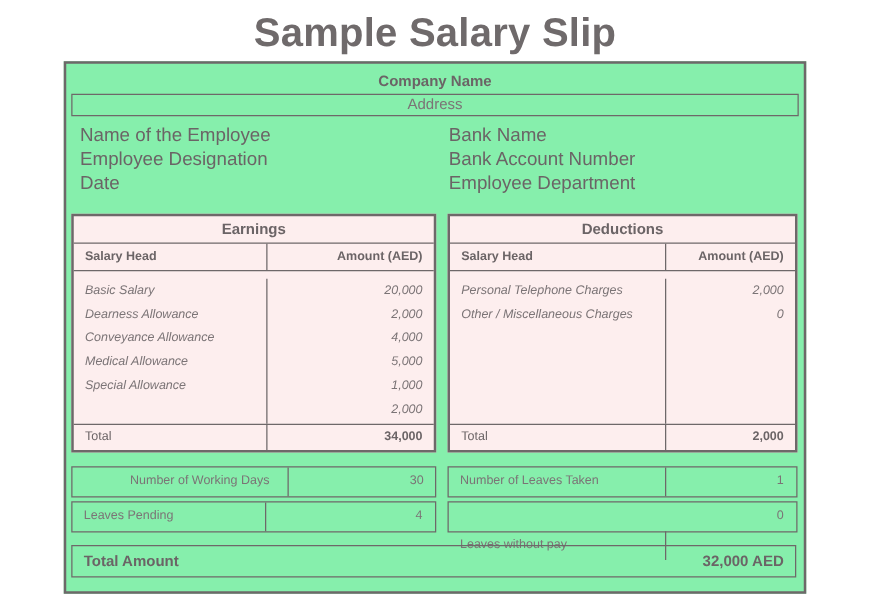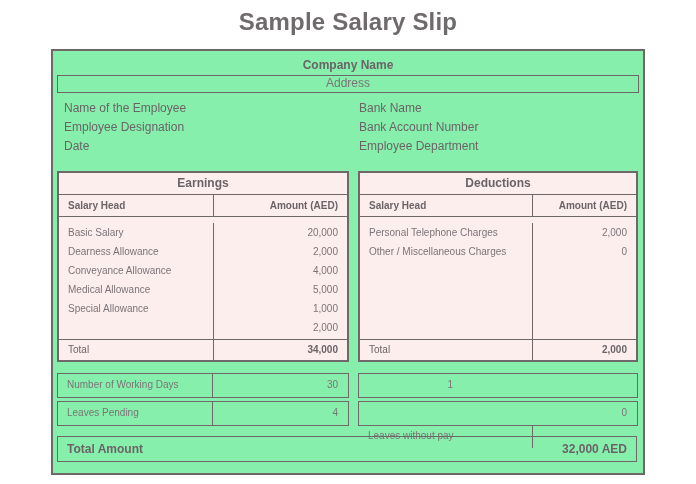--- a/index.html
+++ b/index.html
@@ -1,27 +1,27 @@
 <!DOCTYPE html>
 <html><head>
 <meta charset="utf-8">
 <style>
   * { box-sizing: border-box; margin: 0; padding: 0; }
   body { width: 696px; height: 484px; background: #ffffff; font-family: "Liberation Sans", sans-serif; color: #6b6466; position: relative; overflow: hidden; }
-  .title { position: absolute; top: 8px; left: 0; width: 696px; text-align: center; font-size: 24px; font-weight: bold; color: #6f6a6b; letter-spacing: 0.2px; }
+  .title { position: absolute; top: 8px; left: 0; width: 696px; text-align: center; font-size: 32px; font-weight: bold; color: #6f6a6b; letter-spacing: 0.2px; }
   .slip { position: absolute; left: 51px; top: 49px; width: 594px; height: 426px; border: 2px solid #6e6869; background: #86efac; }
   .company { position: absolute; left: 0; top: 7px; width: 100%; text-align: center; font-size: 12px; font-weight: bold; color: #6b6466; }
   .address { position: absolute; left: 4px; top: 24px; width: 582px; height: 18px; border: 1.5px solid #6e6869; text-align: center; font-size: 12px; line-height: 15px; color: #7b7476; }
-  .info { position: absolute; font-size: 12px; color: #6b6466; line-height: 19px; }
+  .info { position: absolute; font-size: 15px; color: #6b6466; line-height: 19px; }
   .info.left { left: 11px; top: 48px; }
   .info.right { left: 306px; top: 48px; }
   .tbl { position: absolute; border: 2px solid #6e6869; background: #fdeeee; }
   .tbl .head { height: 22px; text-align: center; font-size: 12px; font-weight: bold; line-height: 21px; border-bottom: 1px solid #6e6869; color: #6b6466; }
   .tbl .cols { display: flex; height: 22px; border-bottom: 1px solid #6e6869; font-size: 10px; font-weight: bold; line-height: 21px; }
-  .tbl .body { display: flex; height: 123px; border-bottom: 1.5px solid #6e6869; font-size: 10px; color: #7b7476; padding-top: 6px; }
+  .tbl .body { display: flex; height: 123px; border-bottom: 1.5px solid #6e6869; font-size: 10px; color: #7b7476; padding-top: 6px; font-style: italic; }
   .tbl .foot { display: flex; height: 20px; font-size: 10px; line-height: 19px; }
   .c1 { padding-left: 9px; border-right: 1px solid #6e6869; }
   .c2 { text-align: right; padding-right: 9px; }
   .row { line-height: 19px; }
   .earn { left: 4px; top: 120px; width: 292px; }
   .earn .c1 { width: 155px; }
   .earn .c2 { width: 133px; }
   .ded { left: 305px; top: 120px; width: 280px; }
   .ded .c1 { width: 173px; }
   .ded .c2 { width: 103px; }
@@ -93,29 +93,30 @@
         <div class="row">2,000</div>
         <div class="row">0</div>
       </div>
     </div>
     <div class="foot">
       <div class="c1">Total</div>
       <div class="c2" style="font-weight:bold">2,000</div>
     </div>
   </div>
 
-  <div class="mini" style="left:4px; top:322px; width:292px;">
+  <div class="mini" style="left:4px; top:322px; width:292px;padding-left:37px;">
     <div class="c1" style="width:155px;">Number of Working Days</div>
     <div class="c2" style="width:134px;">30</div>
   </div>
   <div class="mini" style="left:4px; top:350px; width:292px;">
     <div class="c1" style="width:155px;">Leaves Pending</div>
     <div class="c2" style="width:134px;">4</div>
   </div>
   <div class="mini" style="left:305px; top:322px; width:280px;">
+    <div class="c1" style="width:174px;">Number of Leaves Taken</div>
     <div class="c2" style="width:103px;">1</div>
   </div>
   <div class="mini" style="left:305px; top:350px; width:280px;">
     <div class="c1" style="width:174px;margin-top:23px;">Leaves without pay</div>
     <div class="c2" style="width:103px;">0</div>
   </div>
 
   <div class="total-box">
     <span>Total Amount</span>
     <span>32,000 AED</span>

